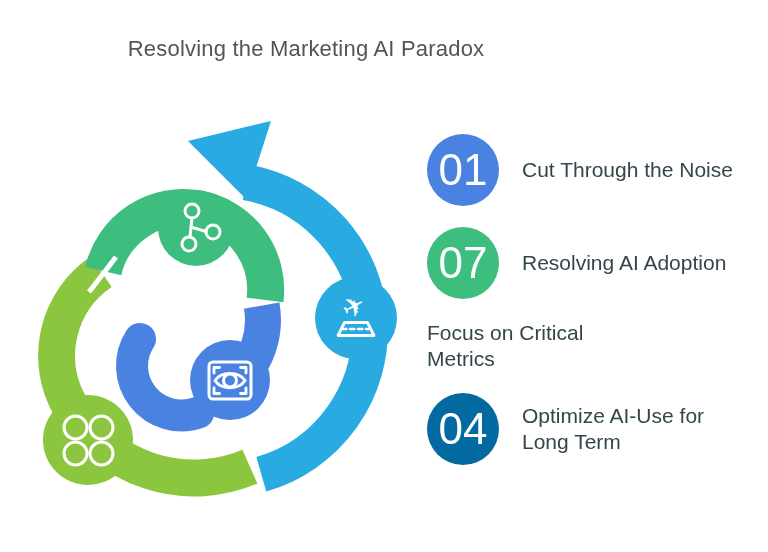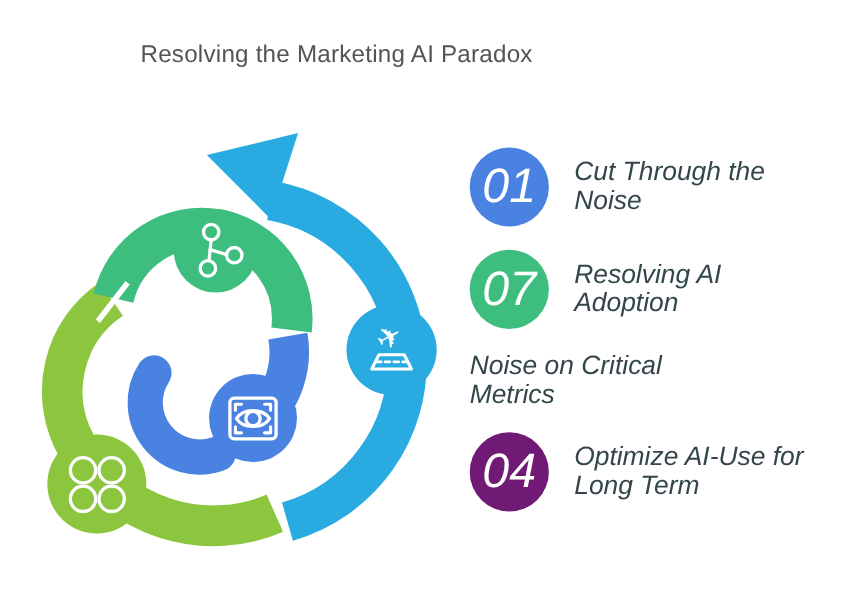--- a/index.html
+++ b/index.html
@@ -7,31 +7,31 @@
     position:relative;width:768px;height:552px;background:#ffffff;
     font-family:"Liberation Sans",sans-serif;overflow:hidden;
   }
   .title{
     position:absolute;top:36px;left:0;width:612px;text-align:center;
     font-size:22px;color:#545454;letter-spacing:.2px;
   }
   .cycle-svg{position:absolute;left:20px;top:95px;}
   .steps{
     position:absolute;left:427px;top:134px;
-    display:flex;flex-direction:column;gap:21px;font-style:italic;
+    display:flex;flex-direction:column;gap:21px;
   }
   .step{display:flex;align-items:center;gap:23px;}
   .badge{
     width:72px;height:72px;border-radius:50%;flex:0 0 72px;
     display:flex;align-items:center;justify-content:center;
     color:#ffffff;font-size:44px;font-weight:300;line-height:1;
     letter-spacing:0px;
   }
   .label{
-    width:218px;font-size:24px;line-height:26px;color:#33464a;font-weight:500;
+    width:218px;font-size:21px;line-height:26px;color:#33464a;font-weight:500;
   }
   .icon-stroke{fill:none;stroke:#ffffff;stroke-linecap:round;stroke-linejoin:round;}
 </style>
 </head>
 <body>
 
 <div class="canvas">
 
   <div class="title">Resolving the Marketing AI Paradox</div>
 
@@ -89,21 +89,21 @@
   <div class="steps">
     <div class="step">
       <div class="badge" style="background: rgb(74, 130, 226);">01</div>
       <div class="label">Cut Through the Noise</div>
     </div>
     <div class="step">
       <div class="badge" style="background: rgb(61, 189, 126);">07</div>
       <div class="label">Resolving AI Adoption</div>
     </div>
     <div class="step">
-      <div class="label">Noise on Critical Metrics</div>
+      <div class="label">Focus on Critical Metrics</div>
     </div>
     <div class="step">
-      <div class="badge" style="background: #701a75;">04</div>
+      <div class="badge" style="background: #0369a1;">04</div>
       <div class="label">Optimize AI-Use for Long Term</div>
     </div>
   </div>
 
 </div>
 
 </body></html>

